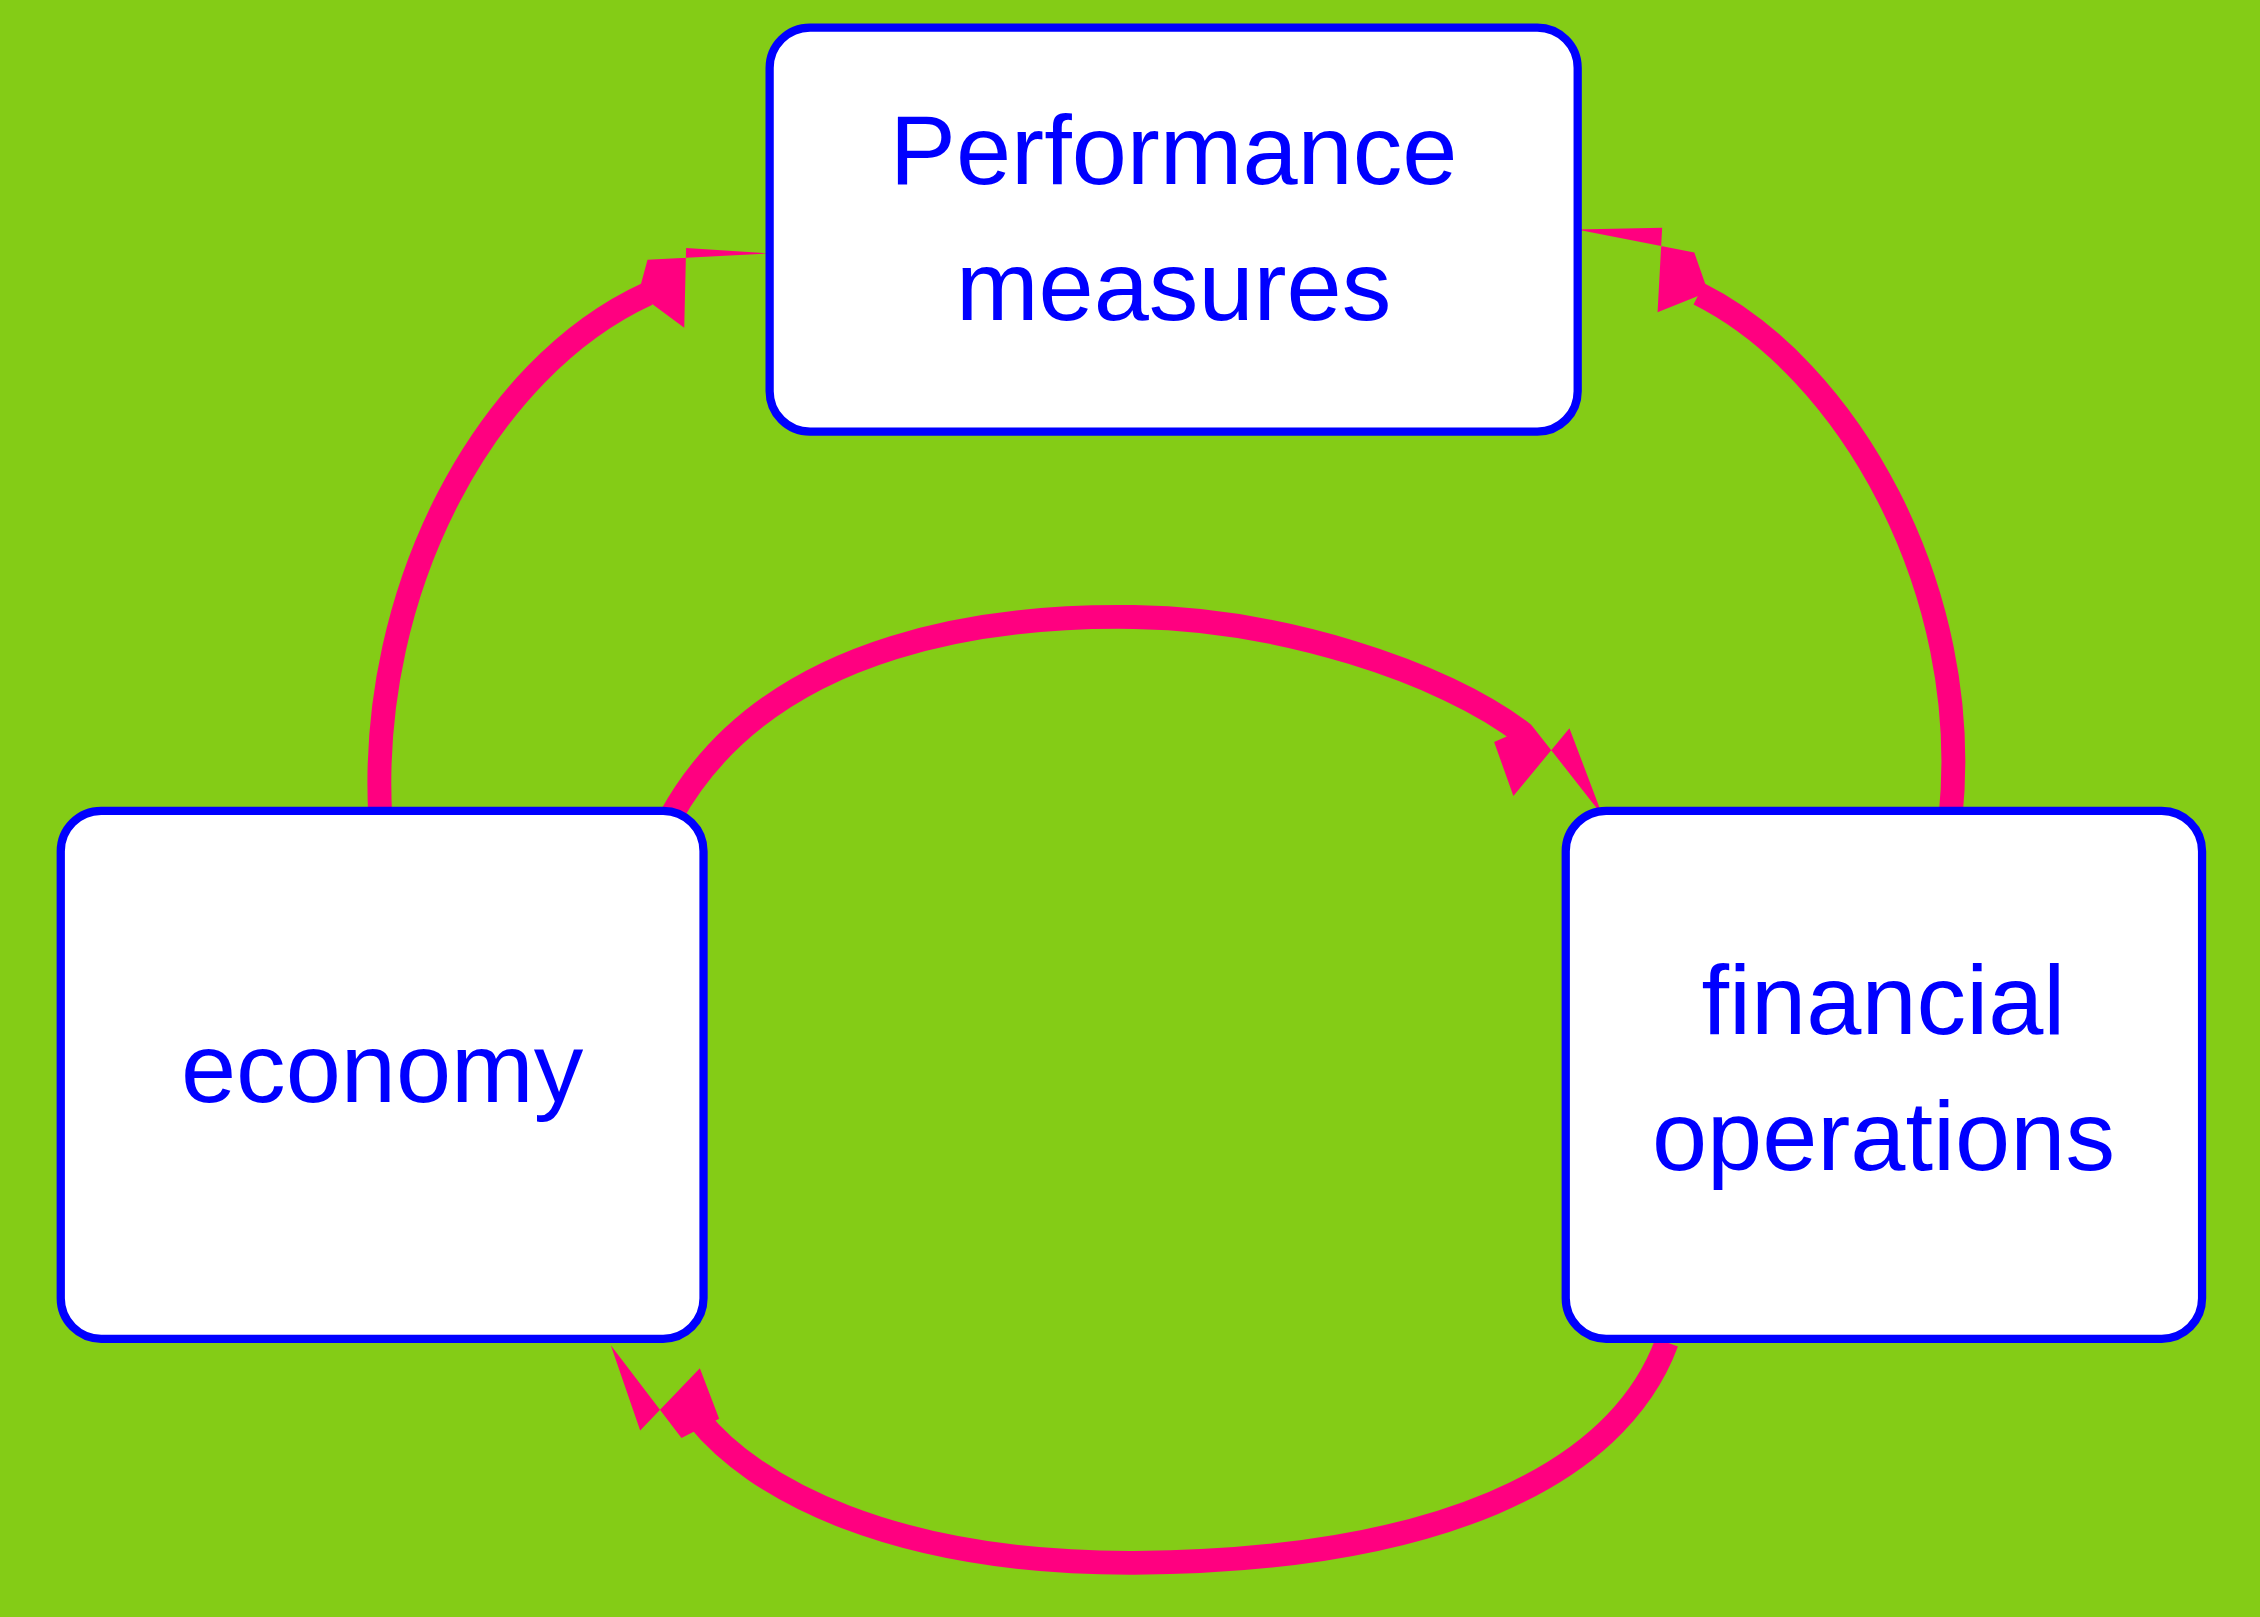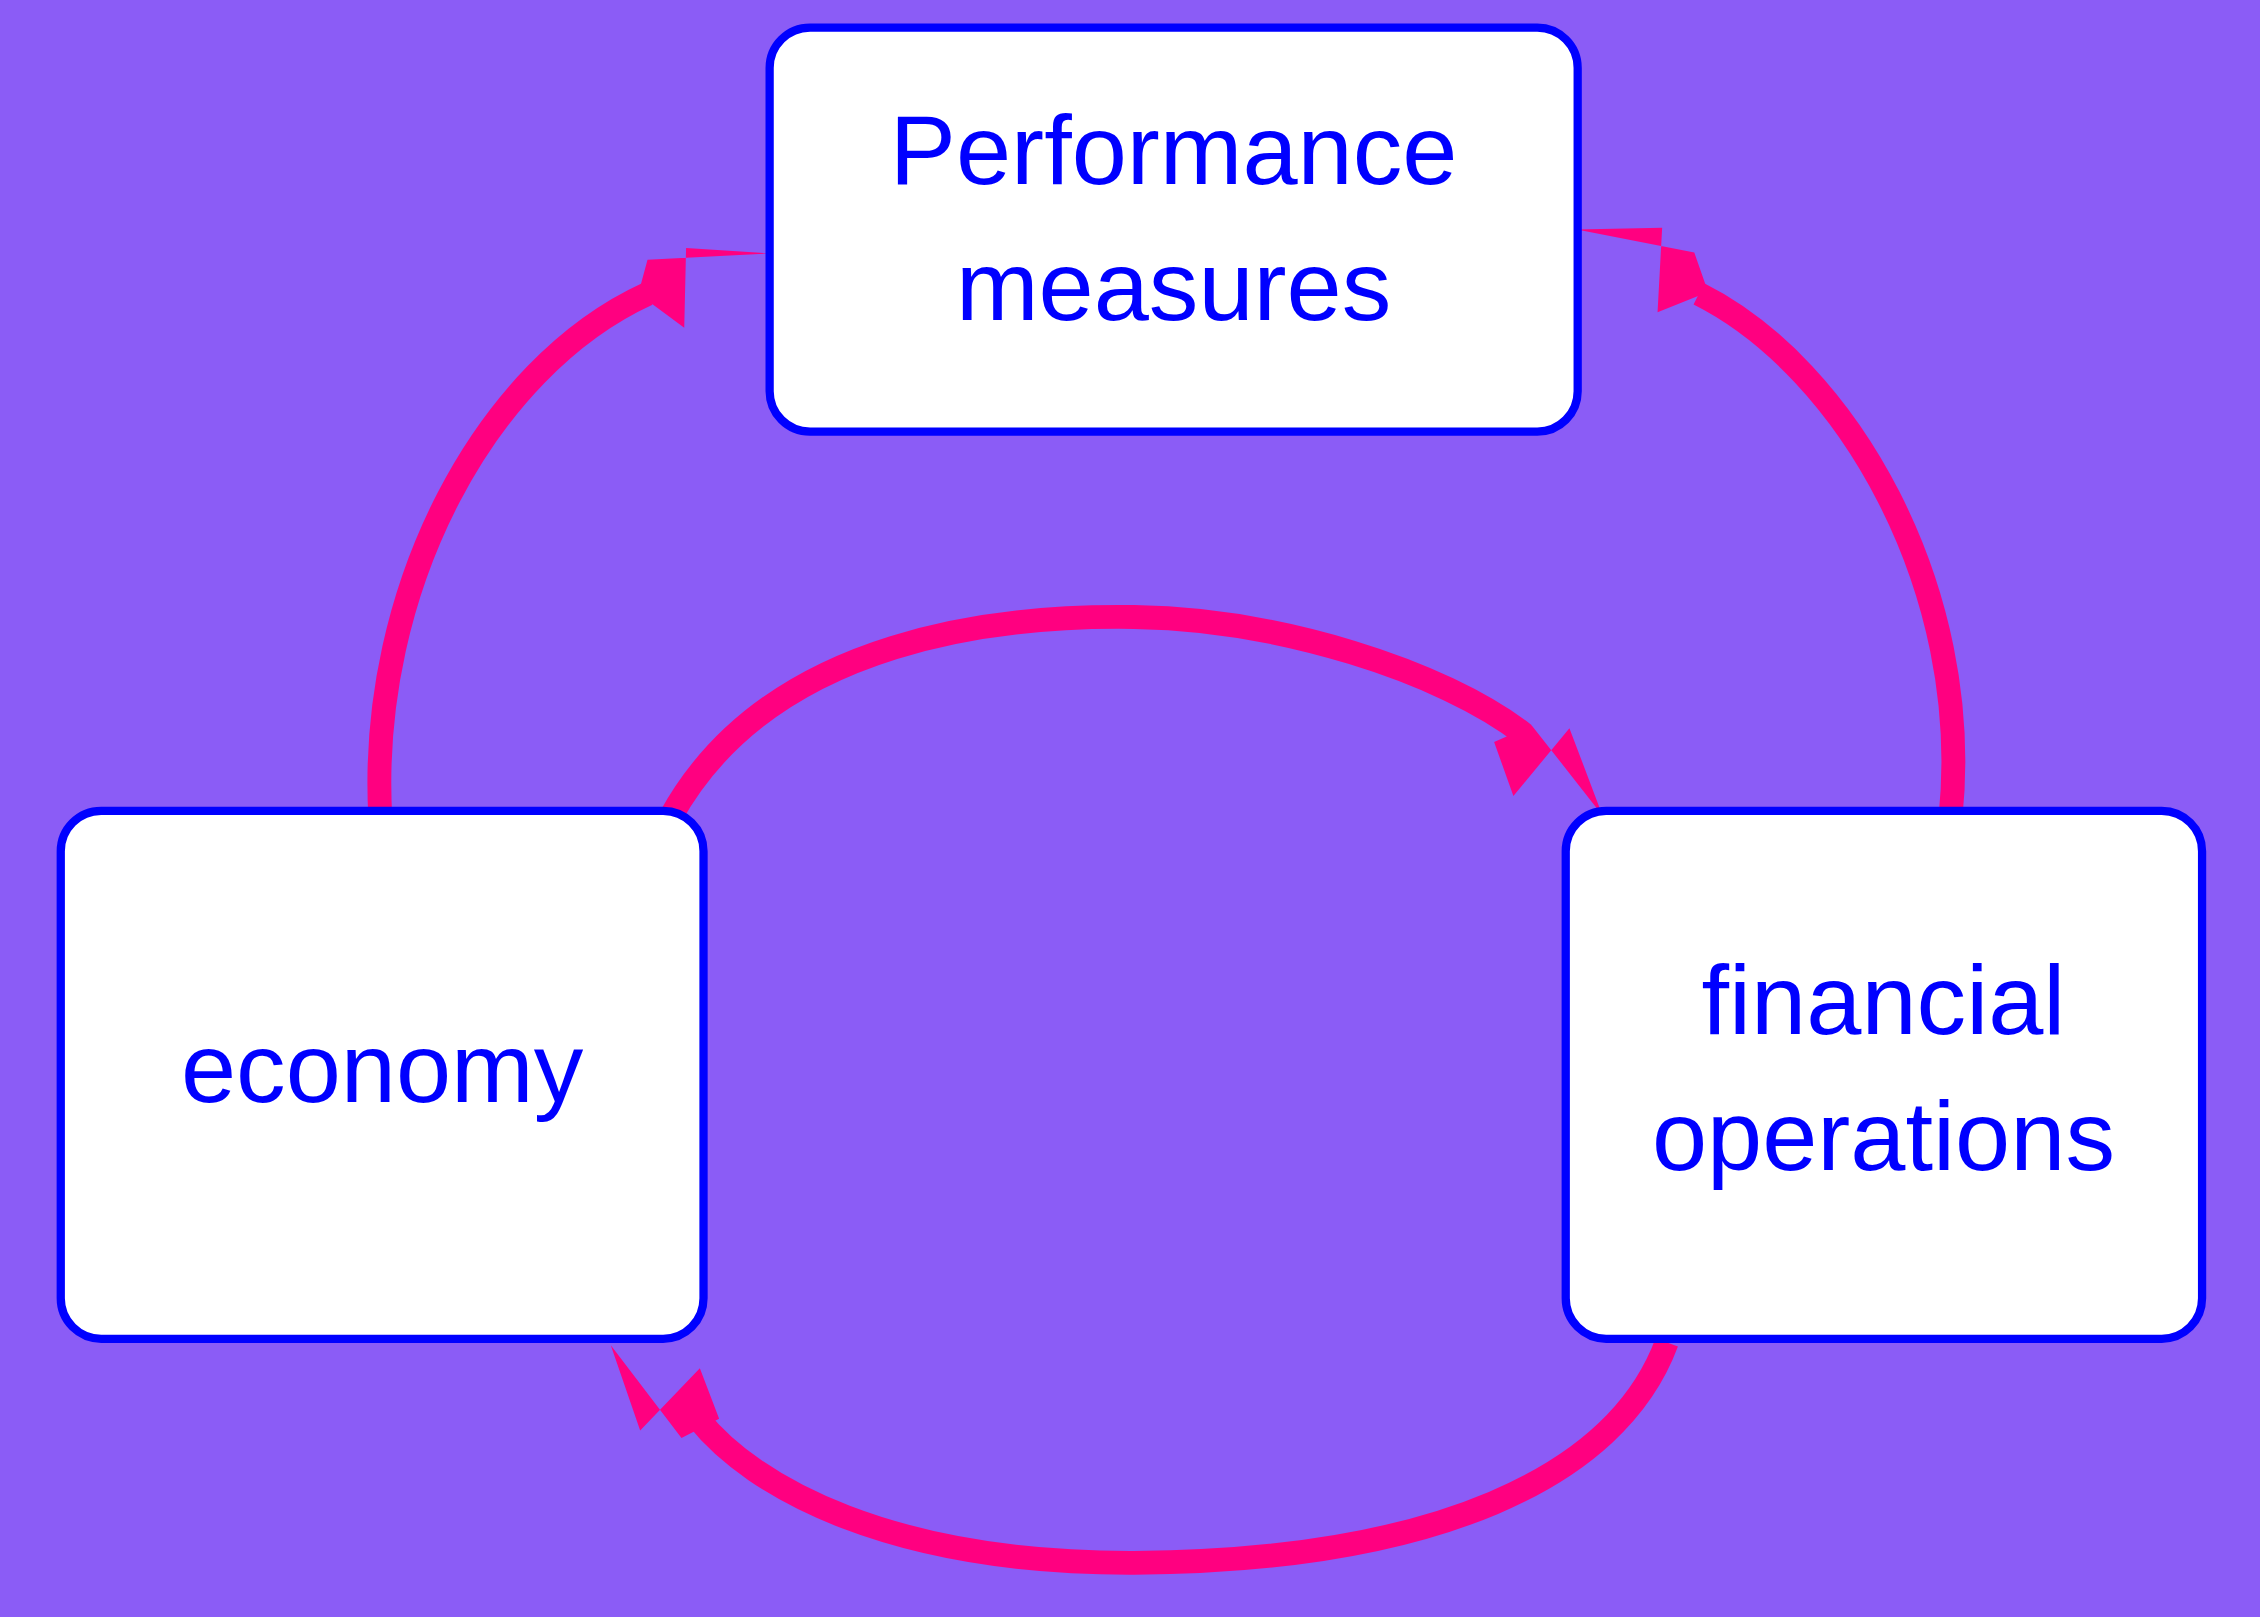--- a/index.html
+++ b/index.html
@@ -10,21 +10,21 @@
   body {
     width: 2261px;
     height: 1617px;
     overflow: hidden;
     font-family: "Liberation Sans", sans-serif;
   }
   #diagram-root {
     position: relative;
     width: 2261px;
     height: 1617px;
-    background: #8b5cf6;
+    background: #84cc16;
   }
   svg.canvas {
     position: absolute;
     top: 0;
     left: 0;
     width: 2261px;
     height: 1617px;
     display: block;
   }
   .node-box {

